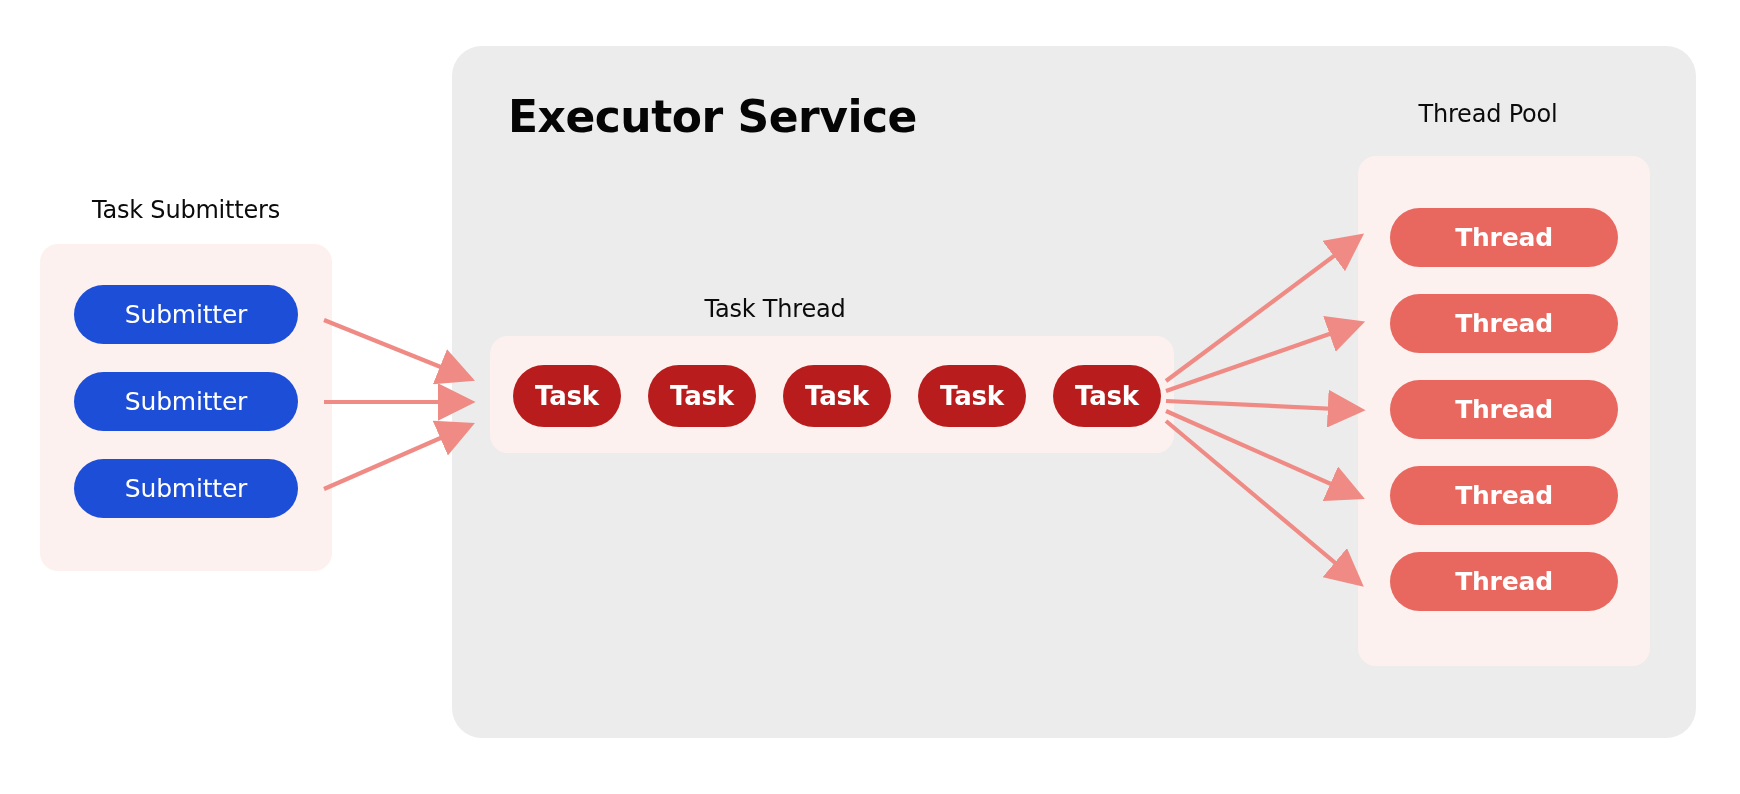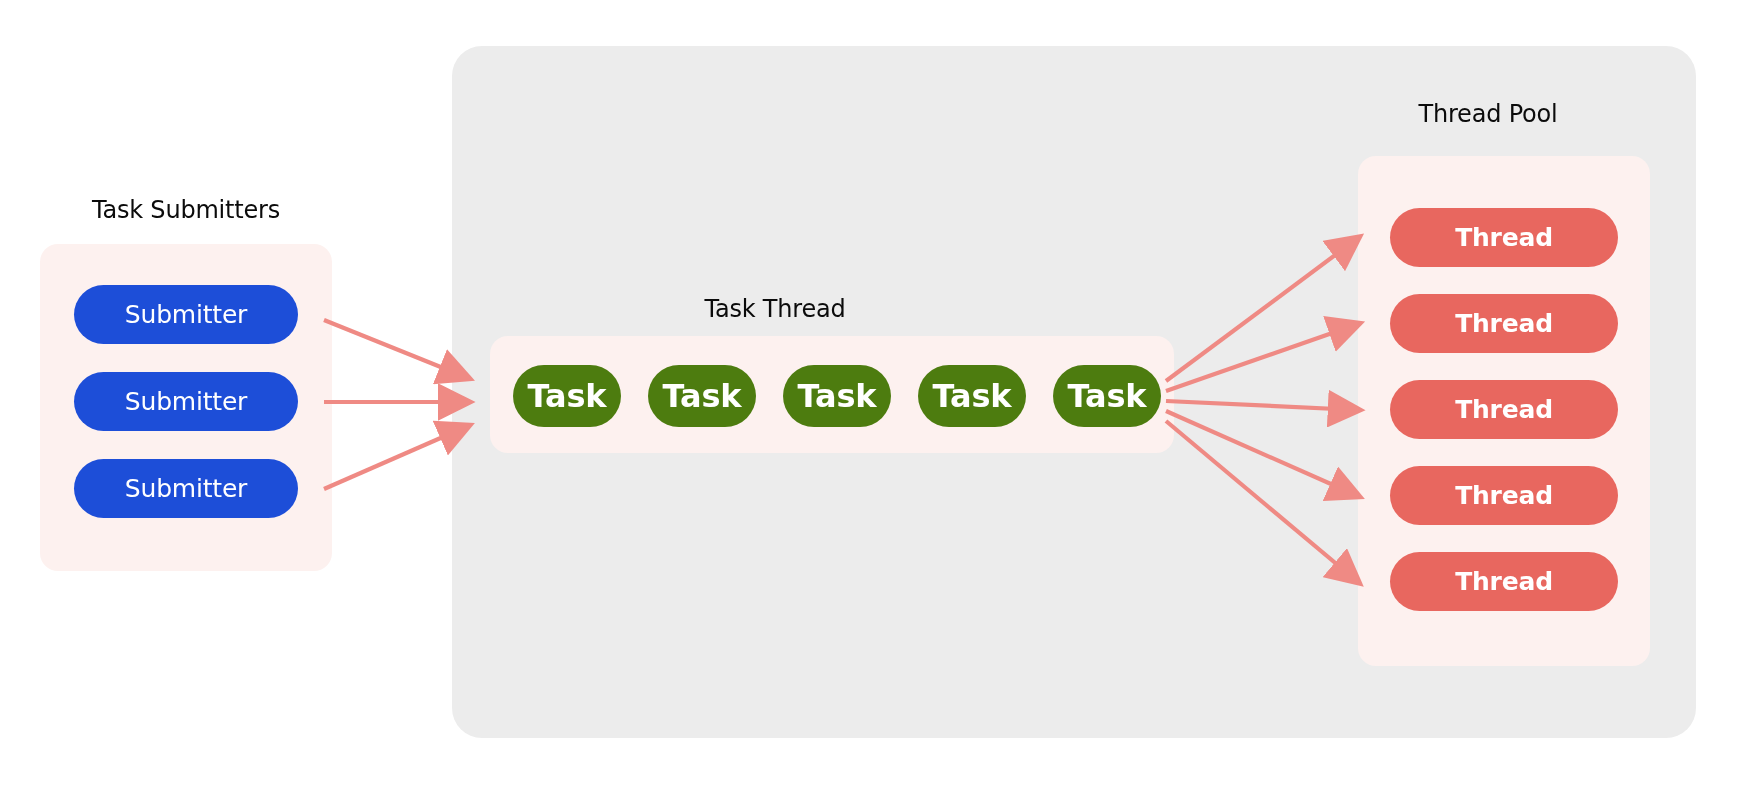--- a/index.html
+++ b/index.html
@@ -94,24 +94,24 @@
     left: 490px;
     top: 336px;
     width: 684px;
     height: 117px;
   }
   .task-pill {
     position: absolute;
     top: 365px;
     width: 108px;
     height: 62px;
-    background: #4d7c0f;
+    background: #b91c1c;
     border-radius: 31px;
     color: #ffffff;
-    font-size: 32px;
+    font-size: 26px;
     font-weight: bold;
     display: flex;
     align-items: center;
     justify-content: center;
     letter-spacing: -0.2px;
   }
 
   
   .threadpool-label {
     left: 1358px;
@@ -150,20 +150,21 @@
     height: 794px;
     pointer-events: none;
   }
 </style>
 </head>
 <body>
 
 <div id="canvas">
 
   <div class="executor-box"></div>
+  <div class="executor-title">Executor Service</div>
 
   <div class="group-label submitters-label">Task Submitters</div>
   <div class="pink-panel submitters-panel"></div>
 
   <div class="submitter-pill" style="top:285px">
     <span>Submitter</span>
   </div>
   <div class="submitter-pill" style="top:372px">
     <span>Submitter</span>
   </div>

